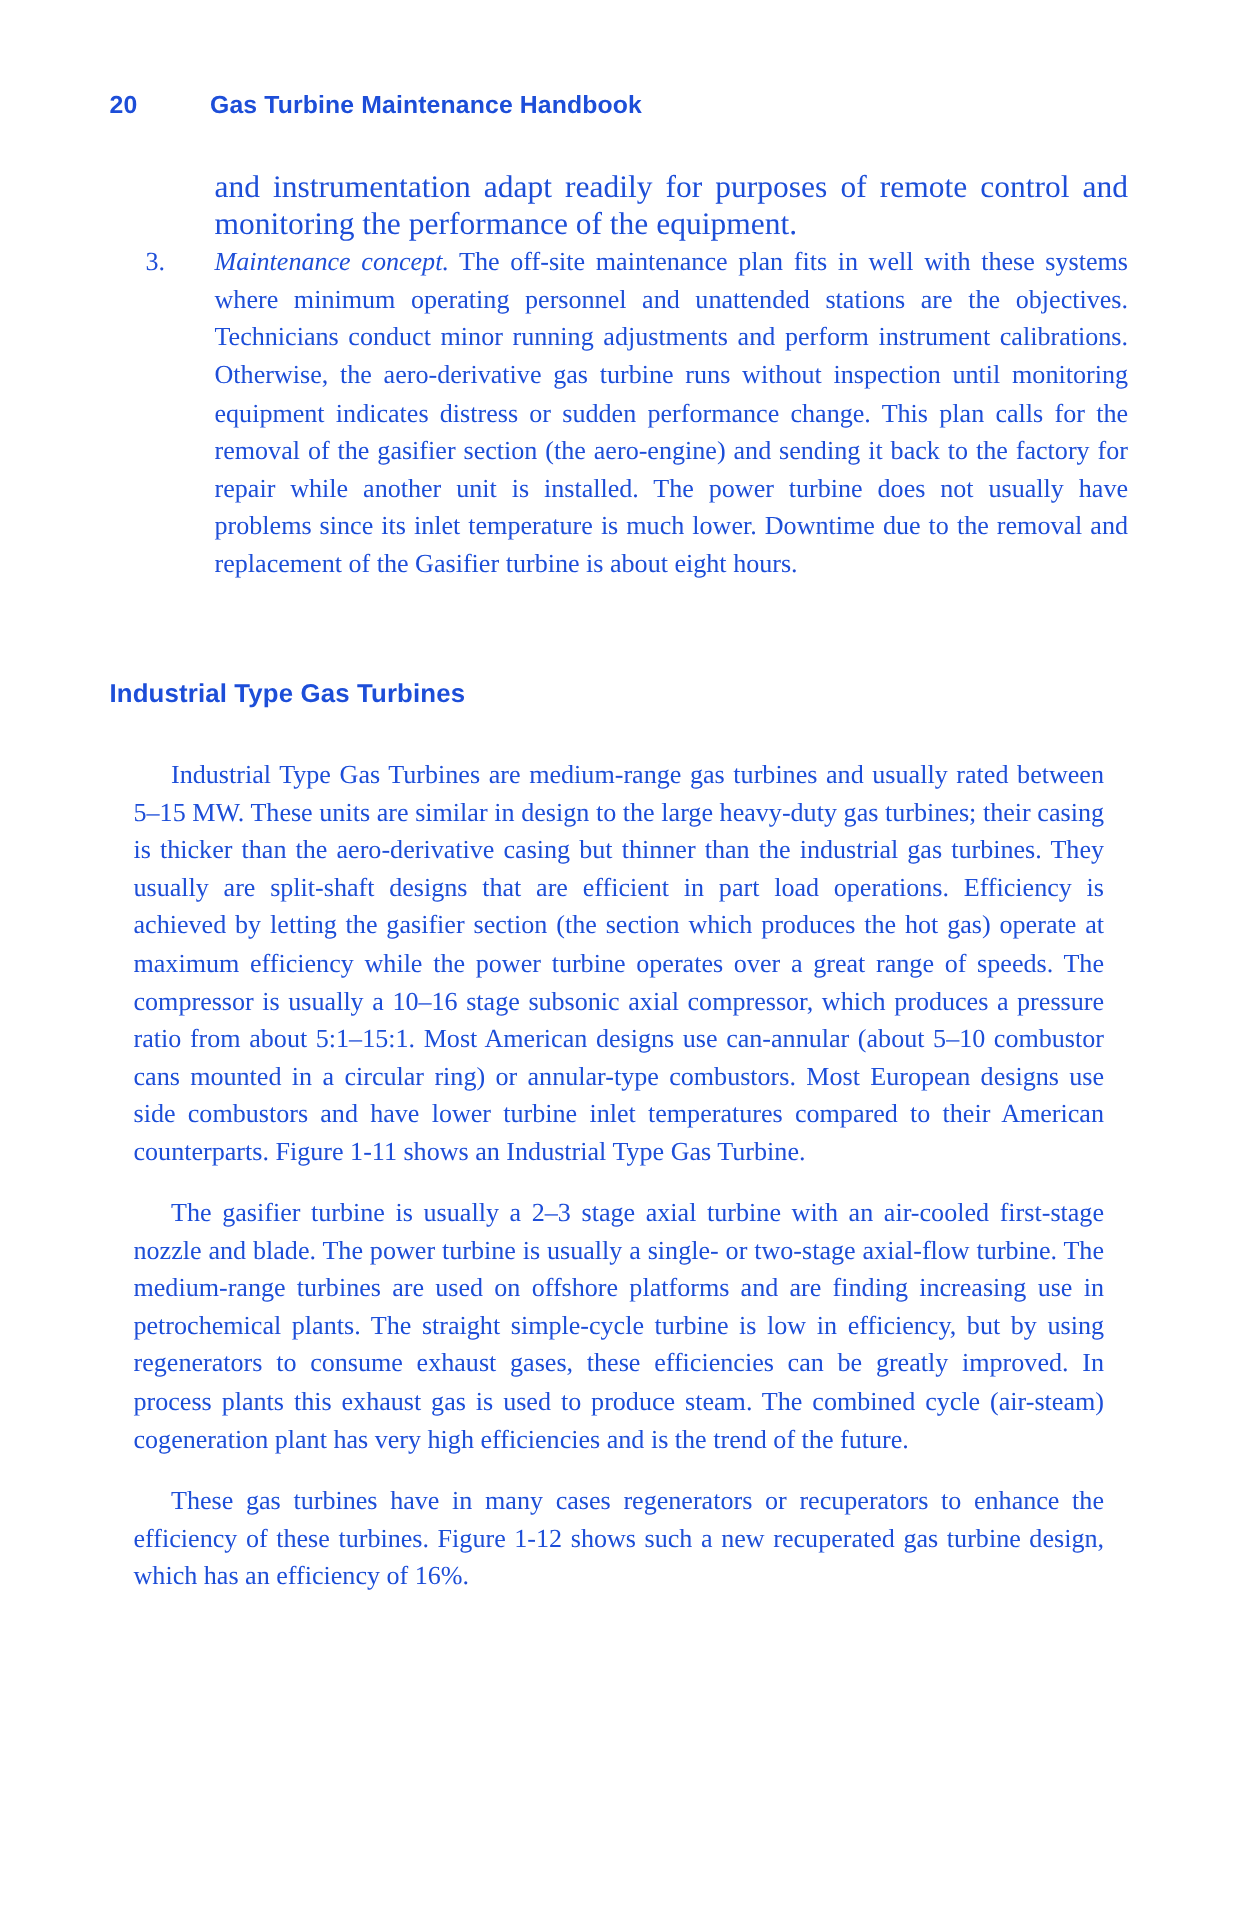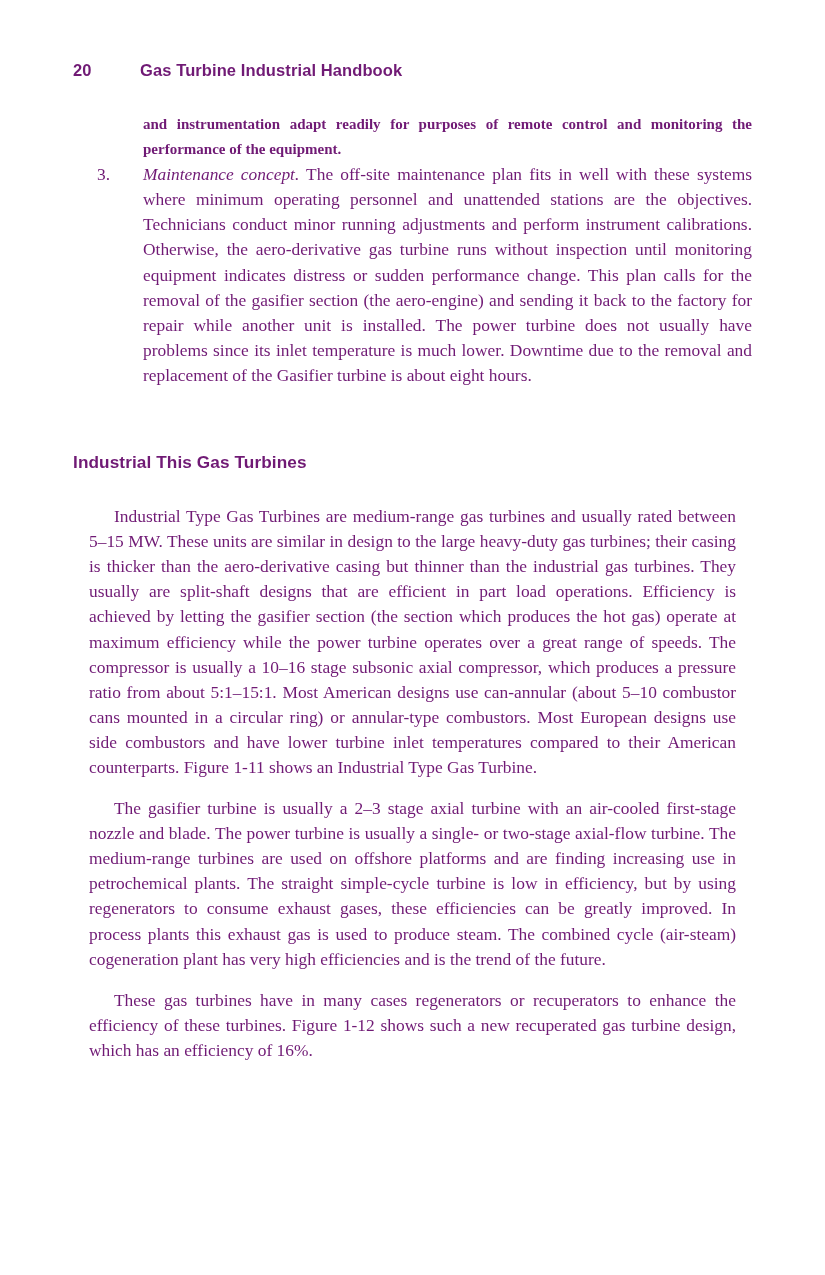--- a/index.html
+++ b/index.html
@@ -7,21 +7,21 @@
     padding: 0;
     background: #ffffff;
   }
   .page {
     position: relative;
     width: 825px;
     height: 1275px;
     background: #ffffff;
     overflow: hidden;
     font-family: "Liberation Serif", "DejaVu Serif", serif;
-    color: #701a75;
+    color: #1d4ed8;
   }
 
   
   .running-head {
     position: absolute;
     left: 73px;
     top: 61px;
     width: 680px;
     height: 26px;
     display: flex;
@@ -71,25 +71,24 @@
     text-align: left;
     font-size: 17.4px;
     line-height: 25.1px;
   }
   .num-item .lead-in {
     font-style: italic;
   }
   
   .item-continuation {
     padding-left: 70px;
-    font-size: 15px;
+    font-size: 21px;
     line-height: 25.1px;
     text-align: justify;
     text-justify: inter-word;
-    font-weight: bold;
   }
 
   
   .section-heading {
     font-family: "Liberation Sans", "DejaVu Sans", sans-serif;
     font-weight: bold;
     font-size: 17.2px;
     line-height: 22px;
     letter-spacing: 0.1px;
     margin: 0;
@@ -111,37 +110,37 @@
   .gap-before-heading { height: 63px; }
   .gap-after-heading  { height: 15px; }
 </style>
 </head>
 <body>
 
 <div class="page">
 
   <div class="running-head">
     <span class="folio">20</span>
-    <span class="head-title">Gas Turbine Industrial Handbook</span>
+    <span class="head-title">Gas Turbine Maintenance Handbook</span>
   </div>
 
   <div class="content">
 
     <div class="item-continuation">and instrumentation adapt readily for purposes of remote control and monitoring the performance of the equipment.</div>
 
     <ul class="num-list">
       <li class="num-item">
         <span class="marker">3.</span>
         <span class="lead-in">Maintenance concept.</span><span> The off-site maintenance plan fits in well with these systems where minimum operating personnel and unattended stations are the objectives. Technicians conduct minor running adjustments and perform instrument calibrations. Otherwise, the aero-derivative gas turbine runs without inspection until monitoring equipment indicates distress or sudden performance change. This plan calls for the removal of the gasifier section (the aero-engine) and sending it back to the factory for repair while another unit is installed. The power turbine does not usually have problems since its inlet temperature is much lower. Downtime due to the removal and replacement of the Gasifier turbine is about eight hours.</span>
       </li>
     </ul>
 
     <div class="gap-before-heading"></div>
 
-    <h2 class="section-heading">Industrial This Gas Turbines</h2>
+    <h2 class="section-heading">Industrial Type Gas Turbines</h2>
 
     <div class="gap-after-heading"></div>
 
     <p class="body-para">Industrial Type Gas Turbines are medium-range gas turbines and usually rated between 5–15 MW. These units are similar in design to the large heavy-duty gas turbines; their casing is thicker than the aero-derivative casing but thinner than the industrial gas turbines. They usually are split-shaft designs that are efficient in part load operations. Efficiency is achieved by letting the gasifier section (the section which produces the hot gas) operate at maximum efficiency while the power turbine operates over a great range of speeds. The compressor is usually a 10–16 stage subsonic axial compressor, which produces a pressure ratio from about 5:1–15:1. Most American designs use can-annular (about 5–10 combustor cans mounted in a circular ring) or annular-type combustors. Most European designs use side combustors and have lower turbine inlet temperatures compared to their American counterparts. Figure 1-11 shows an Industrial Type Gas Turbine.</p>
     <p class="body-para">The gasifier turbine is usually a 2–3 stage axial turbine with an air-cooled first-stage nozzle and blade. The power turbine is usually a single- or two-stage axial-flow turbine. The medium-range turbines are used on offshore platforms and are finding increasing use in petrochemical plants. The straight simple-cycle turbine is low in efficiency, but by using regenerators to consume exhaust gases, these efficiencies can be greatly improved. In process plants this exhaust gas is used to produce steam. The combined cycle (air-steam) cogeneration plant has very high efficiencies and is the trend of the future.</p>
     <p class="body-para">These gas turbines have in many cases regenerators or recuperators to enhance the efficiency of these turbines. Figure 1-12 shows such a new recuperated gas turbine design, which has an efficiency of 16%.</p>
 
   </div>
 </div>
 

